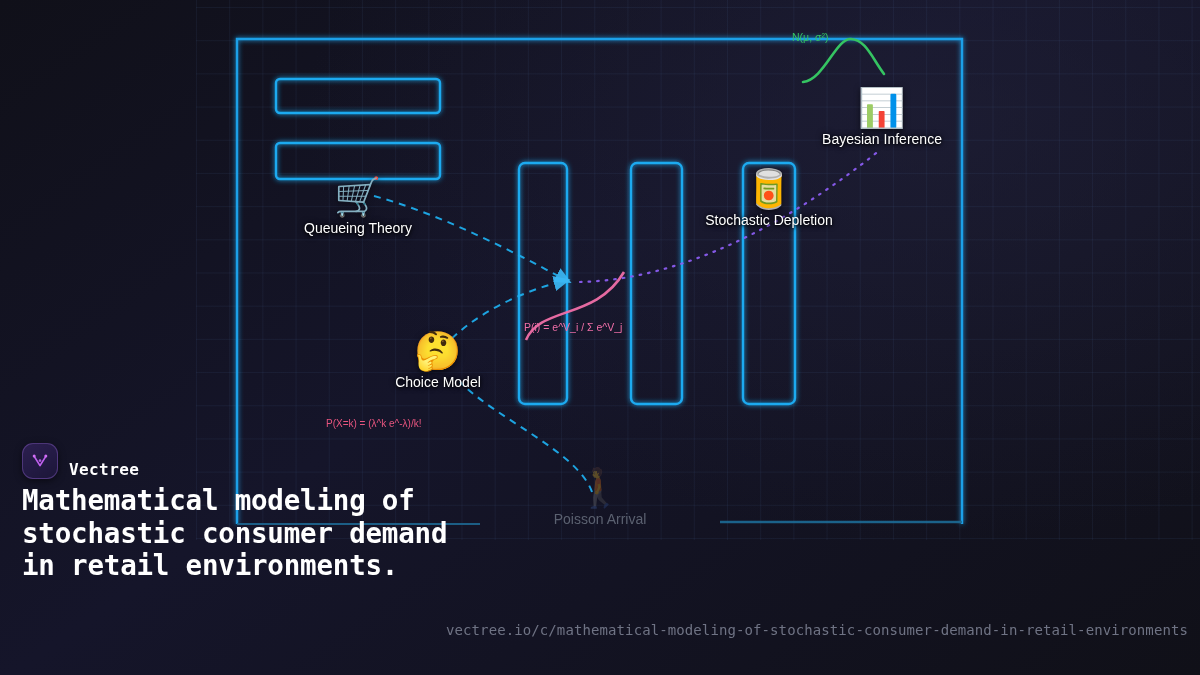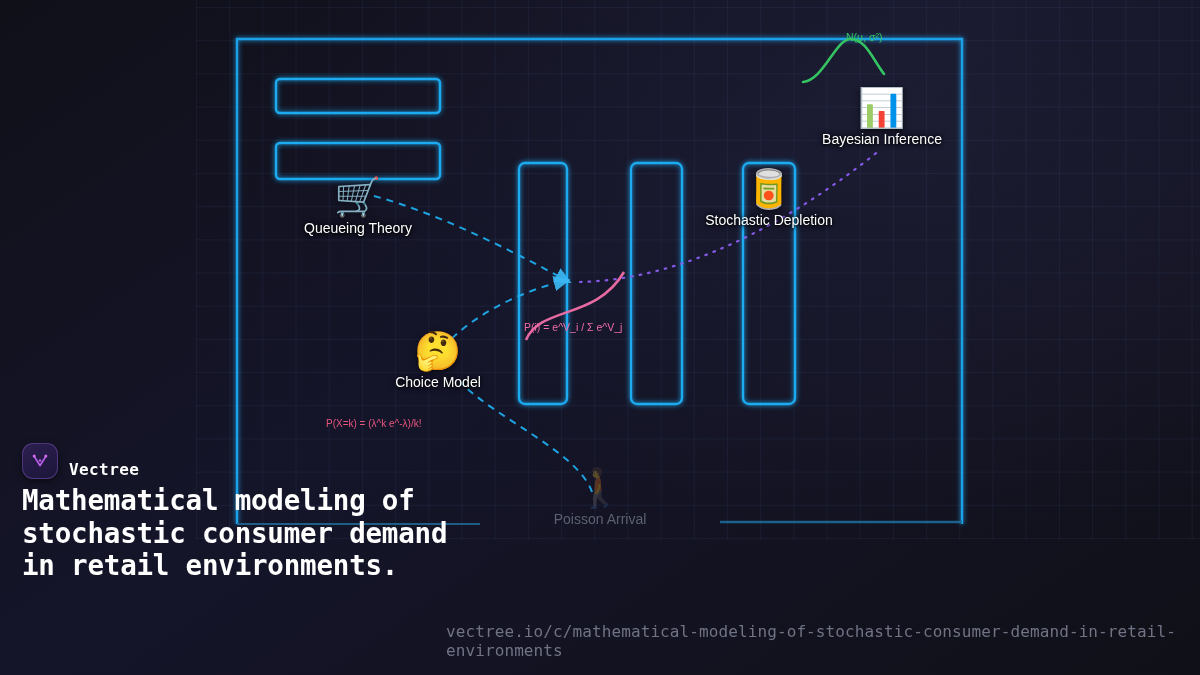--- a/index.html
+++ b/index.html
@@ -72,21 +72,21 @@
   }
   .headline {
     position:absolute; left:22px; top:484px; width:460px;
     font-family:"DejaVu Sans Mono", monospace;
     font-size:27.5px; font-weight:bold; line-height:1.19;
     color:#ffffff; letter-spacing:-0.2px;
   }
   .url {
     position:absolute; left:446px; top:622px;
     font-family:"DejaVu Sans Mono", monospace;
-    font-size:16px; color:#6f7384; letter-spacing:0.1px;
+    font-size:14px; color:#6f7384; letter-spacing:0.1px;text-align:right;
   }
 </style>
 </head>
 <body>
 
 <div id="stage">
 
   <div class="grid"></div>
 
   <svg class="canvas" viewBox="0 0 1200 675">
@@ -158,21 +158,21 @@
 
   <div class="node dim" style="left:540px; top:469px; width:120px;">
     <span class="emoji">🚶</span>
     <span class="nlabel">Poisson Arrival</span>
   </div>
 
   <div class="formula f-pink" style="left:524px; top:321px;">P(i) = e^V_i / Σ e^V_j</div>
 
   <div class="formula f-red" style="left:279px; top:418px;padding-left:47px;">P(X=k) = (λ^k e^-λ)/k!</div>
 
-  <div class="formula f-green" style="left:846px; top:31px;">N(μ, σ²)</div>
+  <div class="formula f-green" style="left:792px; top:31px;">N(μ, σ²)</div>
 
   <div class="brand">
     <div class="logo">
       <svg width="22" height="22" viewBox="0 0 22 22">
         <path d="M5.2,6.4 L11,15.6 L16.8,6.4" fill="none" stroke="#c061ef" stroke-width="1.7" stroke-linecap="round" stroke-linejoin="round"></path>
         <circle cx="5.2" cy="6.0" r="1.5" fill="#d06ff5"></circle>
         <circle cx="16.8" cy="6.0" r="1.5" fill="#d06ff5"></circle>
         <circle cx="11" cy="10.6" r="1.3" fill="#b659e8"></circle>
       </svg>
     </div>

